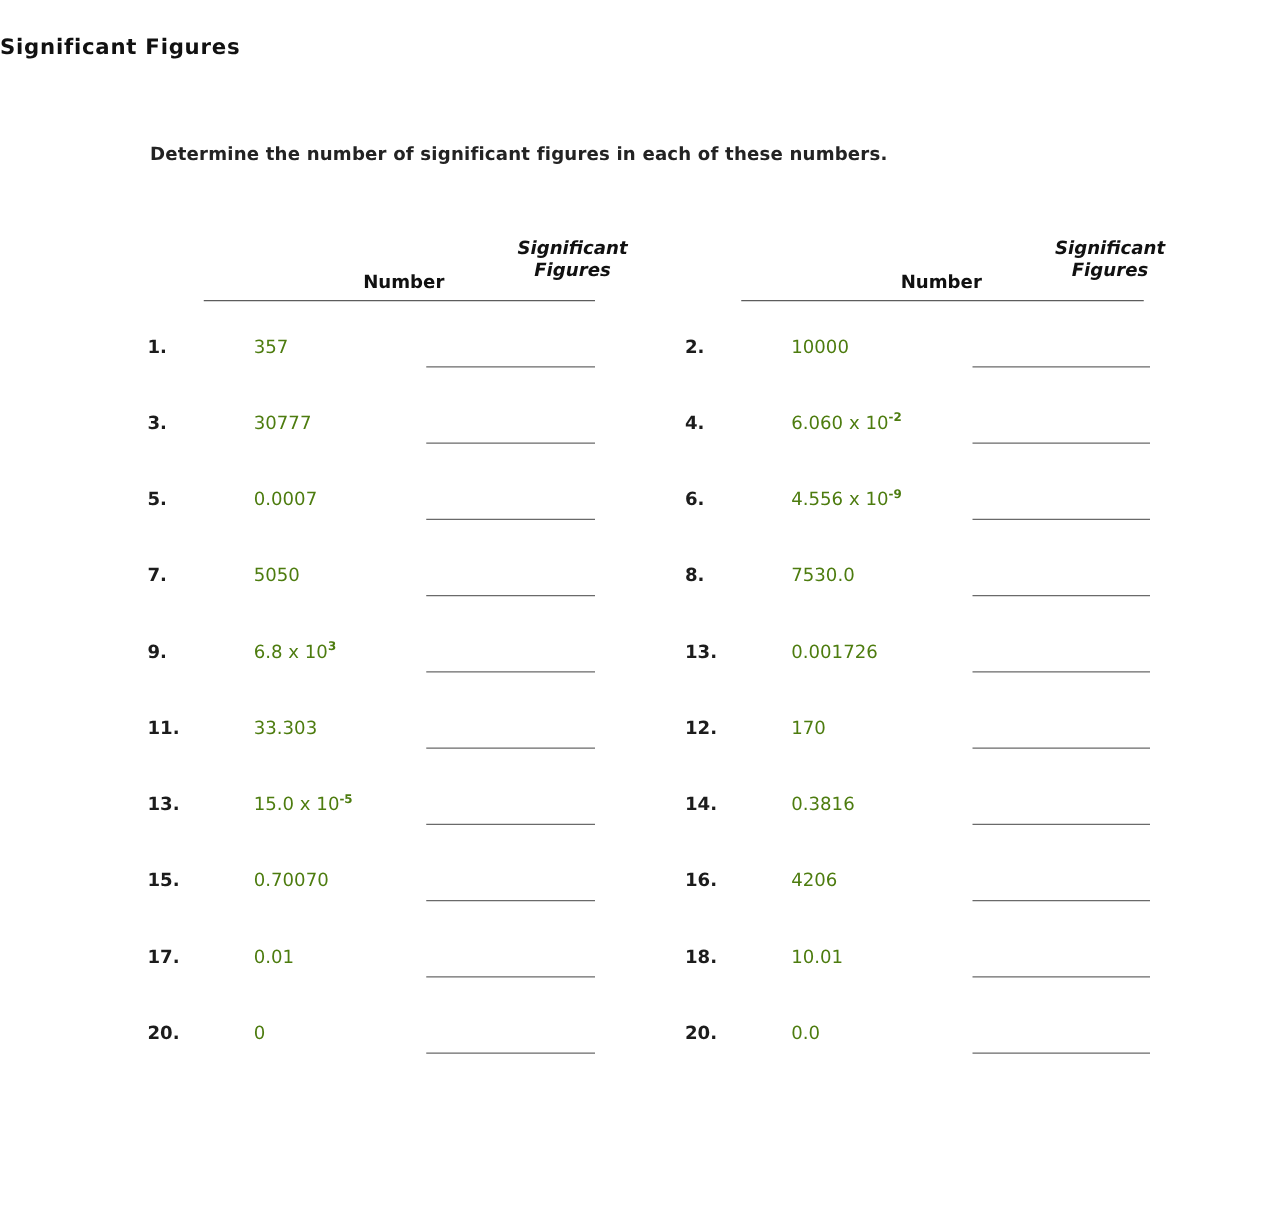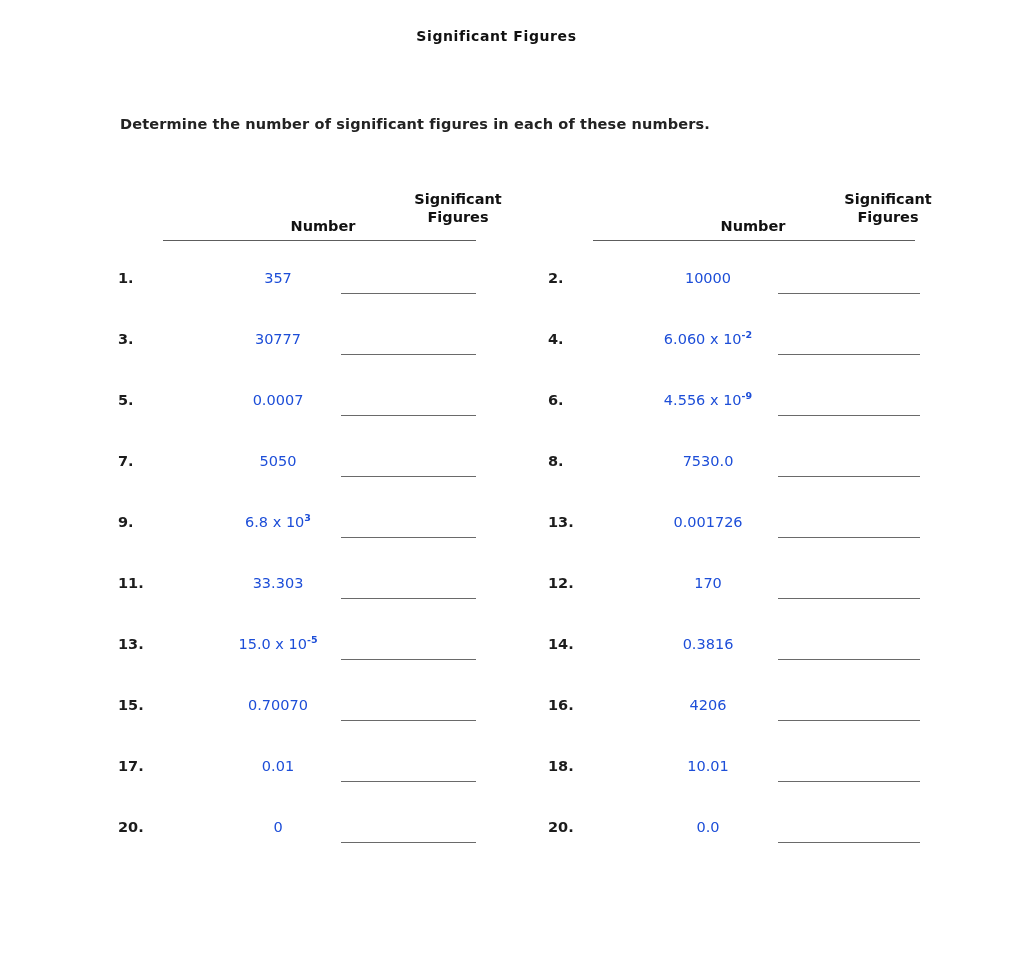--- a/index.html
+++ b/index.html
@@ -15,22 +15,21 @@
     position: relative;
     overflow: hidden;
   }
 
   
   .worksheet-title {
     position: absolute;
     top: 28px;
     left: 0;
     width: 993px;
-    text-align: center;
-    font-size: 14px;
+    font-size: 17px;
     font-weight: bold;
     letter-spacing: 0.6px;
     color: #111111;
   }
 
   
   .instruction {
     position: absolute;
     top: 116px;
     left: 120px;
@@ -64,20 +63,21 @@
   .header-number {
     left: 145px;
     width: 120px;
     bottom: 8px;
   }
   .header-sigfigs {
     left: 275px;
     width: 130px;
     top: 0px;
     line-height: 1.25;
+    font-style: italic;
   }
   .header-rule {
     position: absolute;
     left: 45px;
     top: 50px;
     width: 313px;
     height: 0;
     border-top: 1.6px solid #5d5d5d;
   }
 
@@ -95,26 +95,25 @@
     left: 0px;
     top: 0px;
     width: 42px;
     text-align: left;
     font-size: 14.5px;
     font-weight: bold;
     color: #1c1c1c;
   }
   .row-number {
     position: absolute;
-    left: 70px;
+    left: 85px;
     top: 0px;
     width: 180px;
-    text-align: center;
-    font-size: 14.5px;
-    color: #1d4ed8;
+    font-size: 14.5px;
+    color: #4d7c0f;
     white-space: nowrap;
   }
   .row-number sup {
     font-size: 9.5px;
     vertical-align: super;
     line-height: 0;
     font-weight: bold;
   }
   .answer-blank {
     position: absolute;

